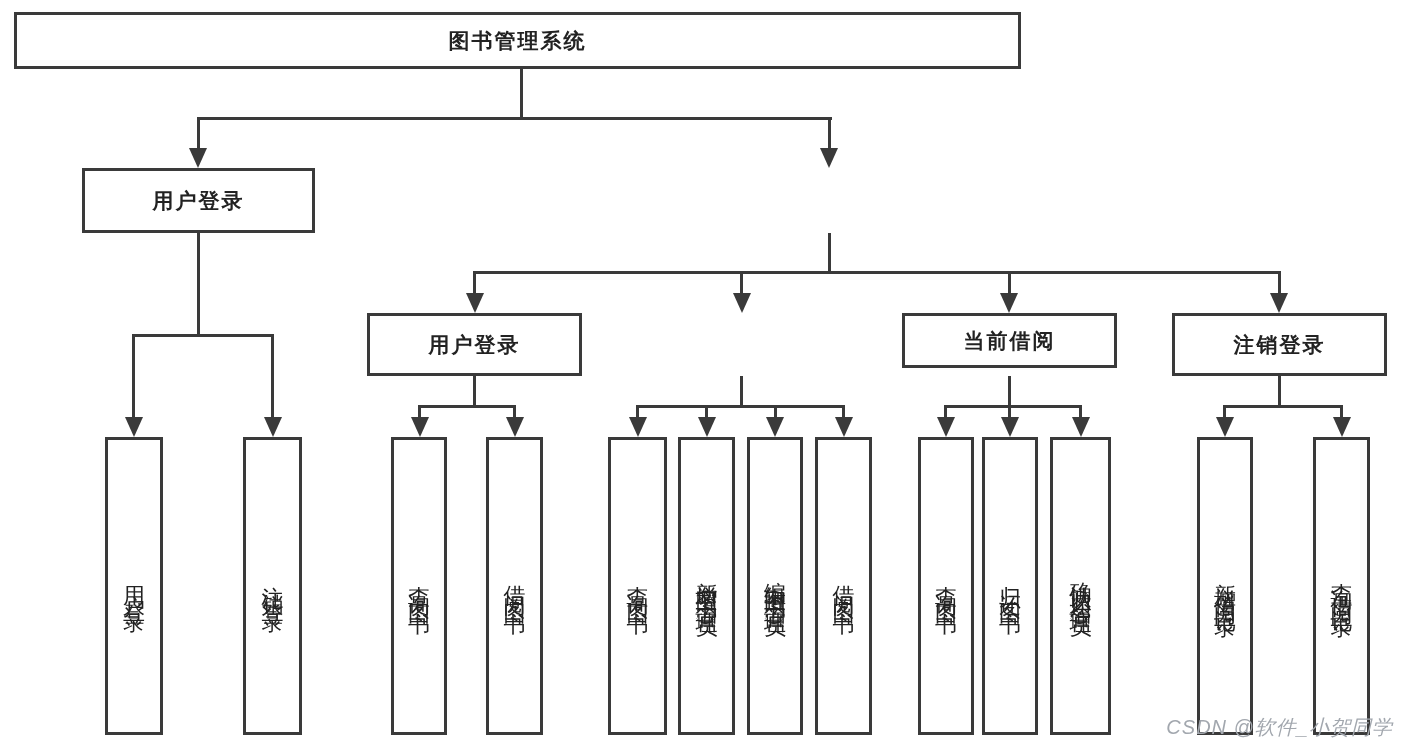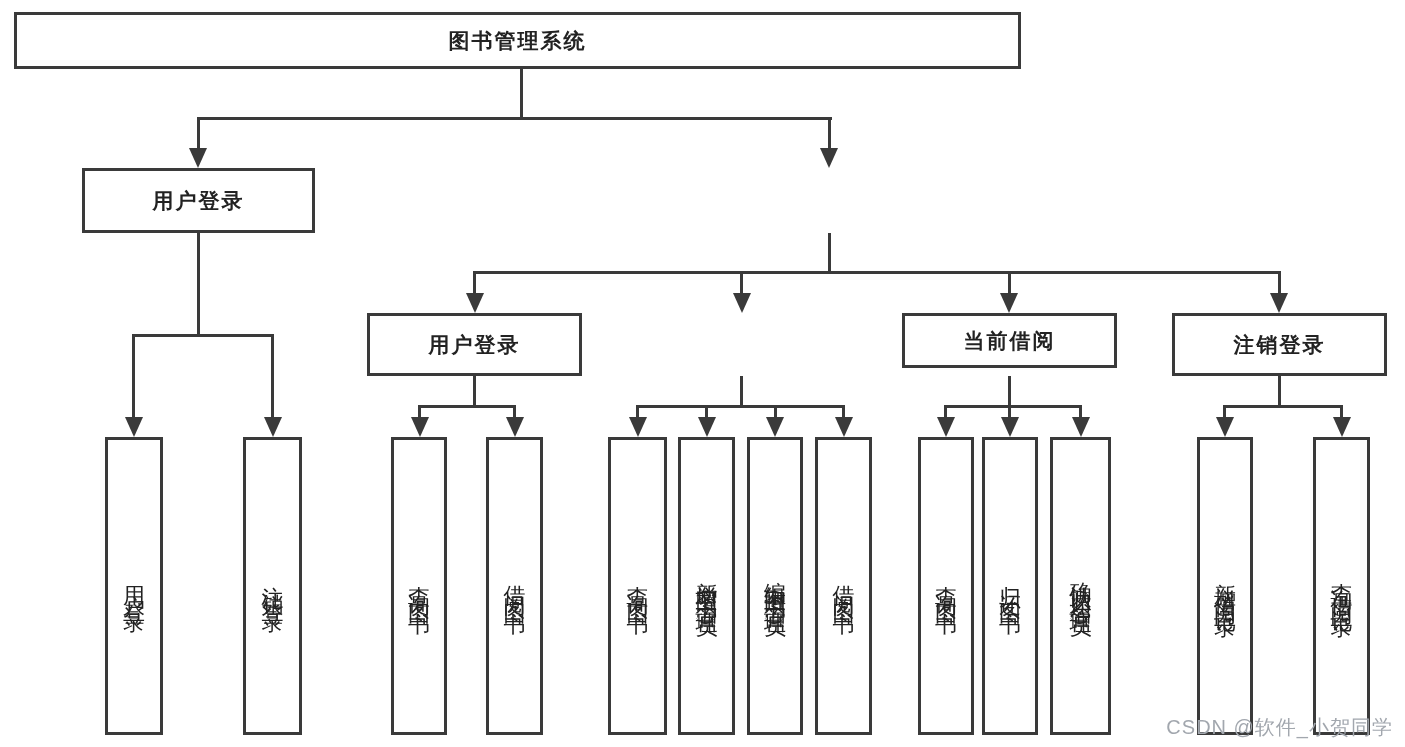--- a/index.html
+++ b/index.html
@@ -54,20 +54,21 @@
   }
   .watermark{
     position:absolute;
     right:12px;
     top:714px;
     font-size:20px;
     letter-spacing:1px;
     color:var(--watermark);
     z-index:5;
     white-space:nowrap;
+    font-style:italic;
   }
 </style>
 </head>
 <body>
 
 <div class="canvas">
 
   <div class="box" style="left:14px;top:12px;width:1007px;height:57px">
     <span class="htext">图书管理系统</span>
   </div>

